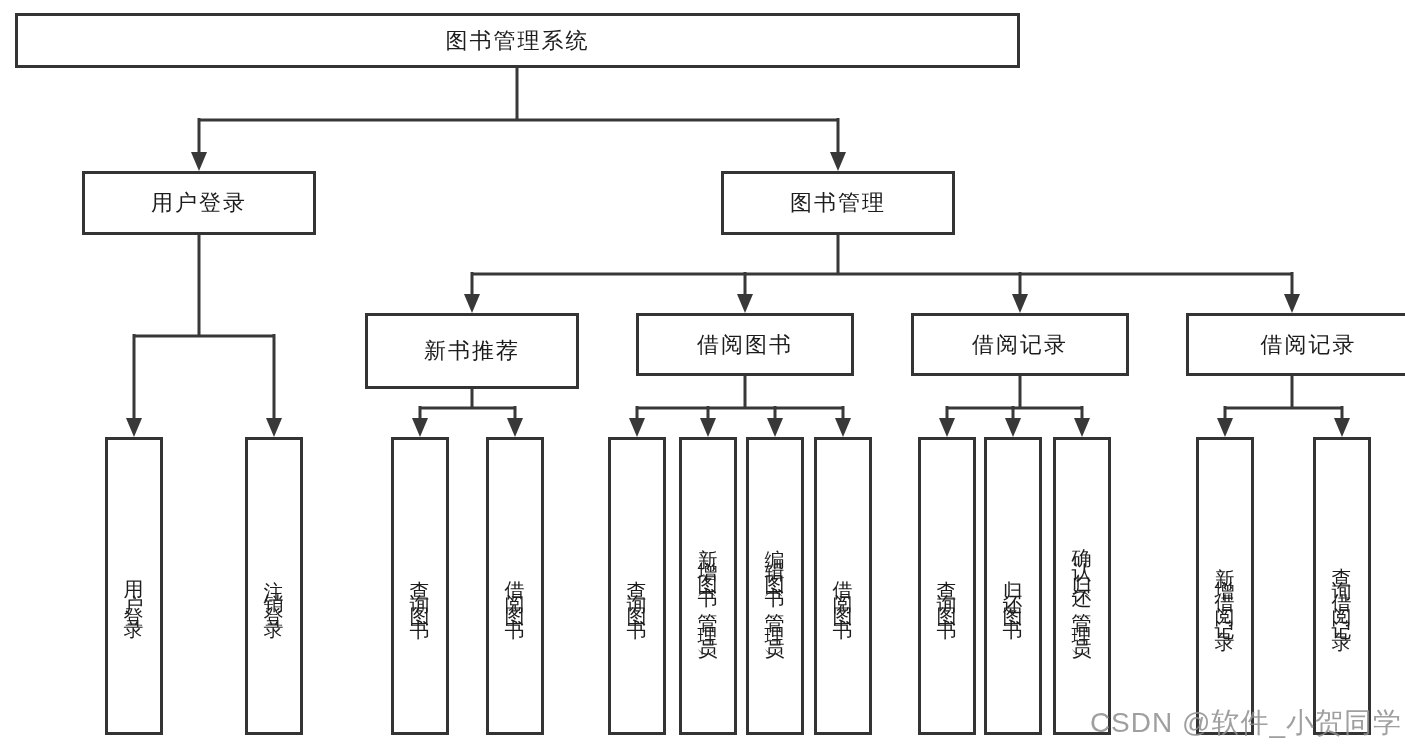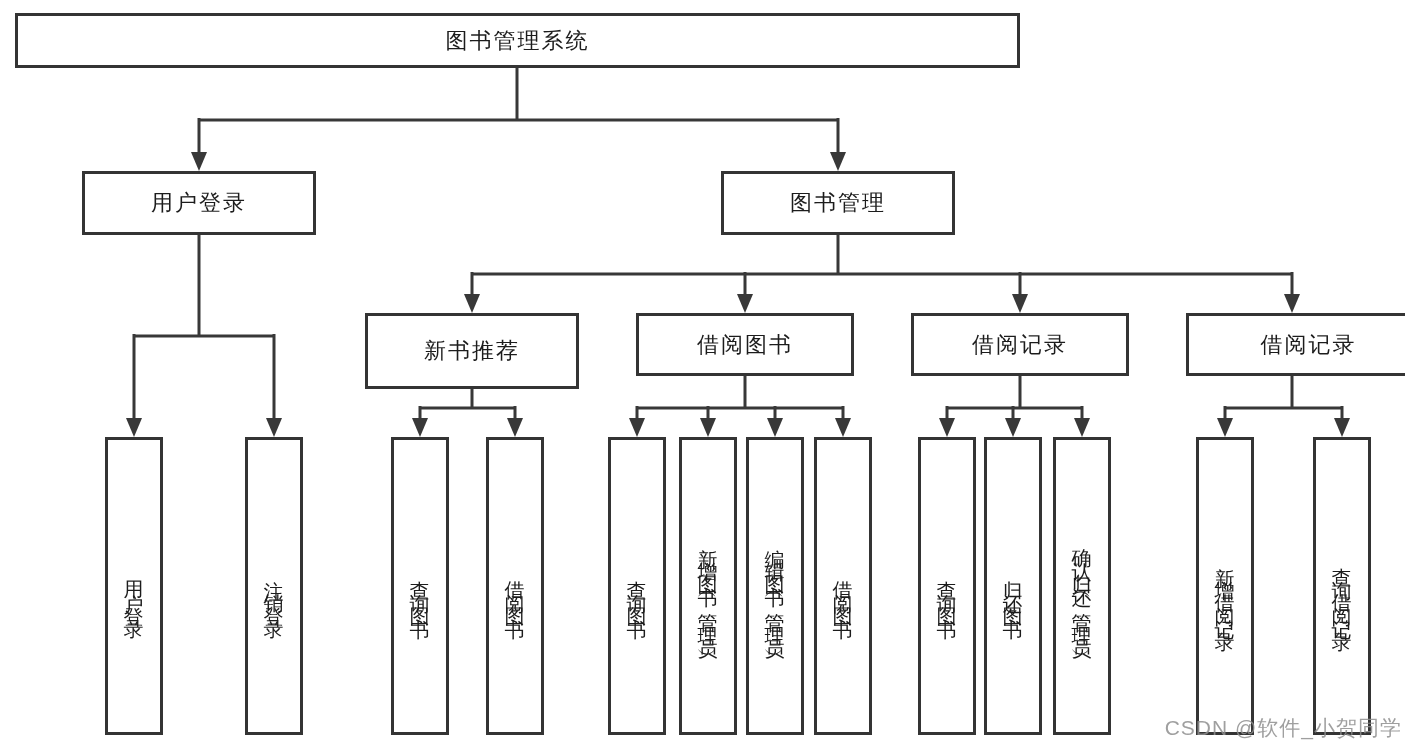--- a/index.html
+++ b/index.html
@@ -44,21 +44,21 @@
     text-orientation: mixed;
     font-size: 20px;
     line-height: 1;
     letter-spacing: 13px;
     padding-top: 10px;
   }
   .watermark {
     position: absolute;
     right: 3px;
     bottom: 5px;
-    font-size: 21px;
+    font-size: 28px;
     letter-spacing: 1px;
     color: #8f8f8f;
     opacity: 0.85;
     z-index: 5;
   }
 </style>
 </head>
 <body>
 
 <div class="stage">

